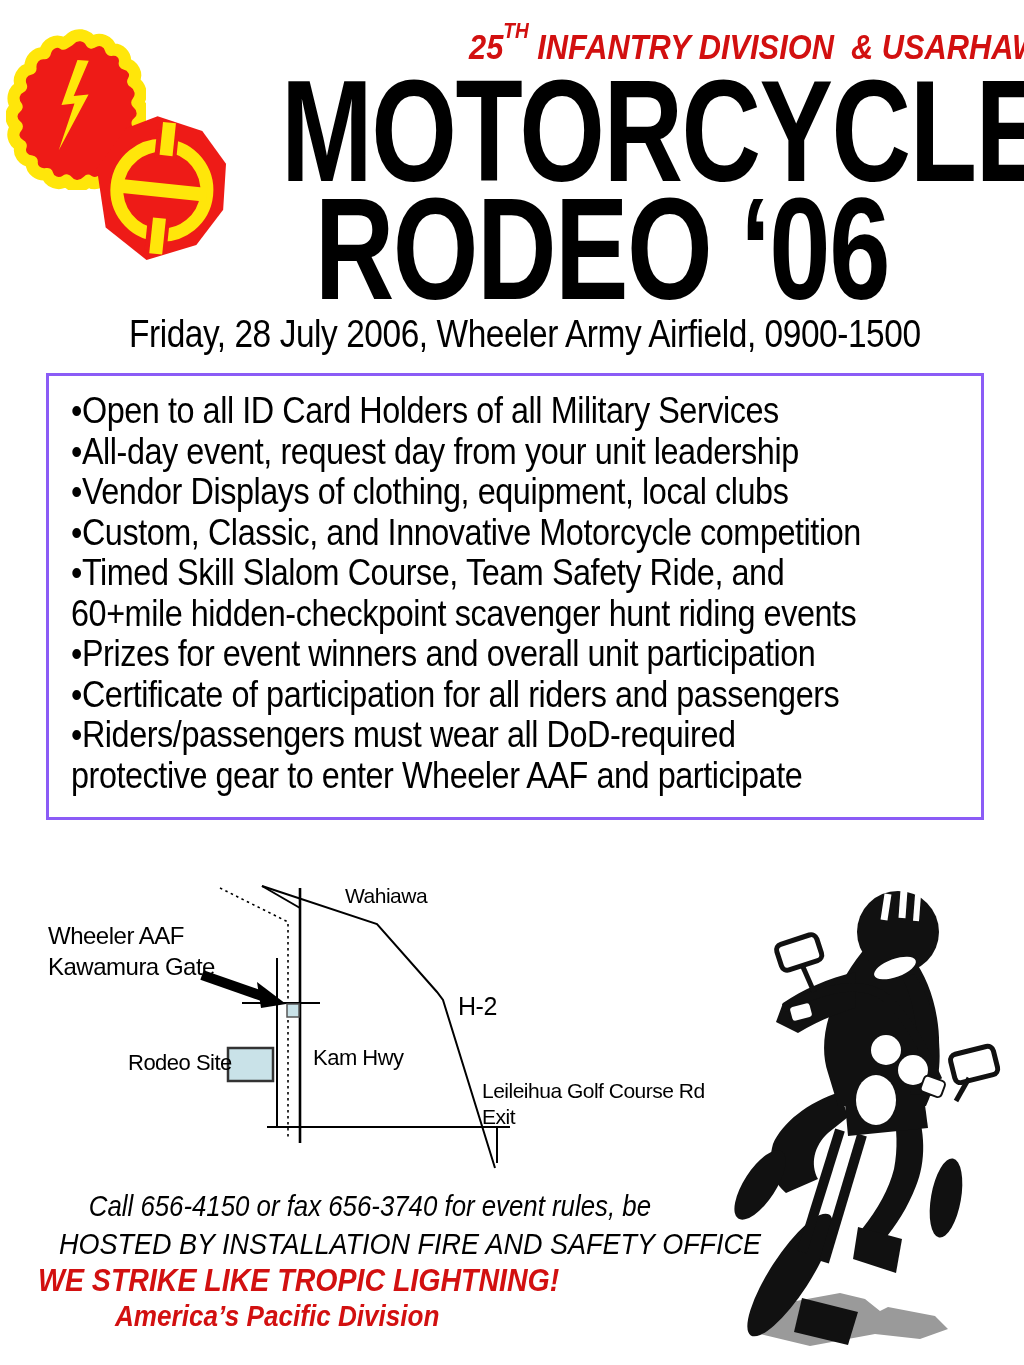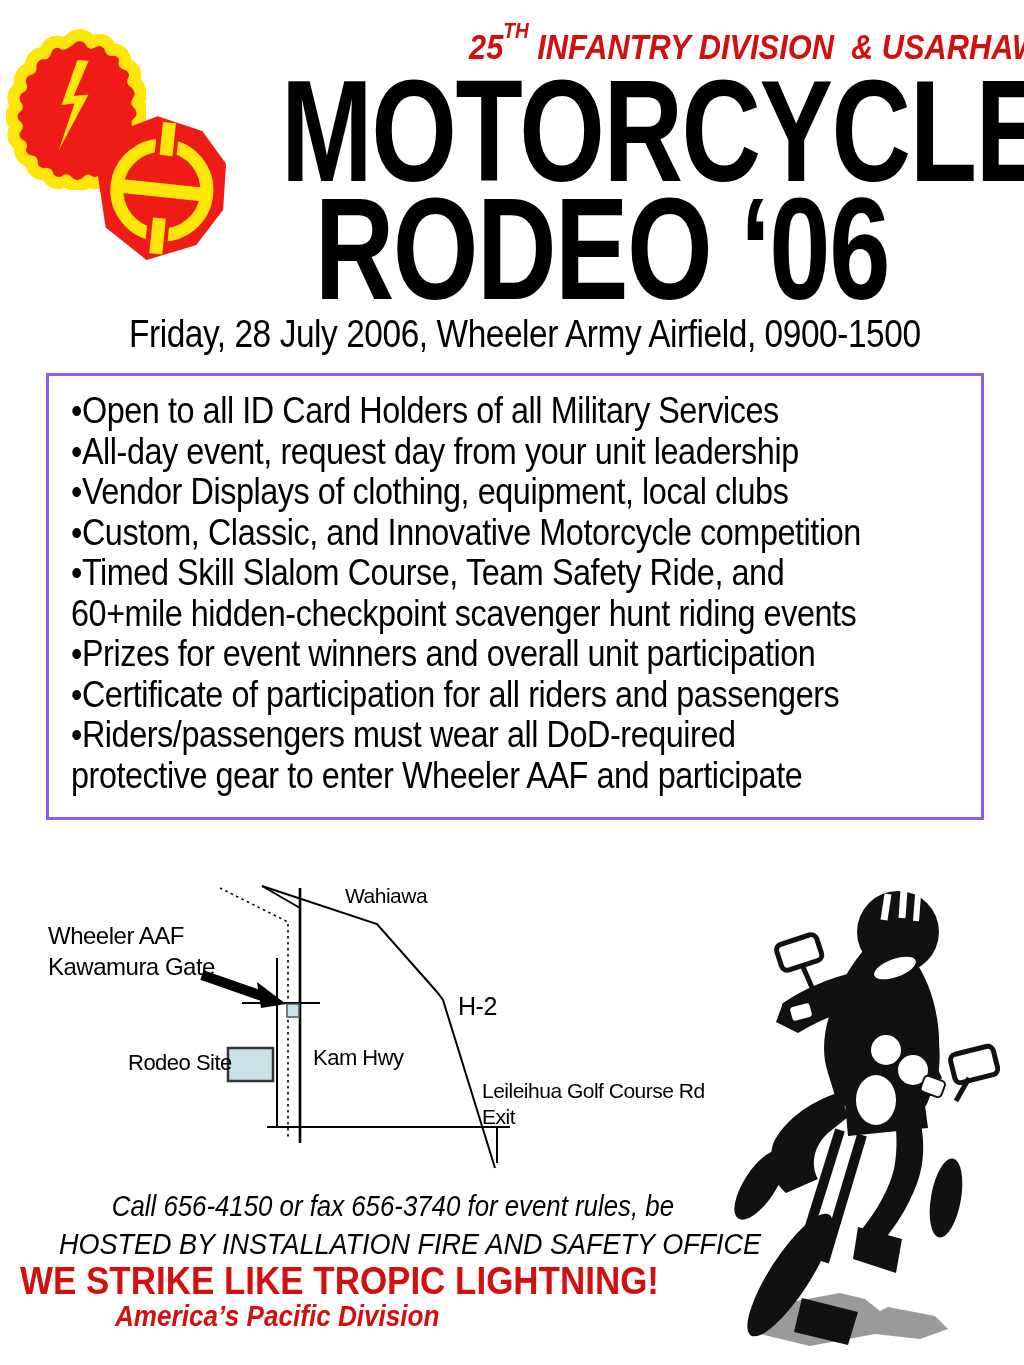--- a/index.html
+++ b/index.html
@@ -26,25 +26,25 @@
   .bullet-item{font-size:37px;line-height:40.5px;letter-spacing:-0.5px;white-space:pre;
        width:max-content;transform:scaleX(.875);transform-origin:left top;}
   
   #map{position:absolute;left:30px;top:860px;width:680px;height:330px;}
   #rider{position:absolute;left:690px;top:880px;width:334px;height:480px;}
   #patch{position:absolute;left:6px;top:28px;width:140px;height:162px;}
   #octa{position:absolute;left:92px;top:114px;width:136px;height:150px;}
   .maplabel{font-family:"Liberation Sans",sans-serif;letter-spacing:-0.5px;fill:#000;}
   
   #footer{position:absolute;left:20px;top:1186px;width:700px;}
-  .fcenter{text-align:right;font-style:italic;font-size:30px;line-height:40px;}
+  .fcenter{text-align:center;font-style:italic;font-size:30px;line-height:40px;}
   .fcenter span{display:inline-block;transform:scaleX(.86);transform-origin:50% 50%;white-space:nowrap;}
   #hosted{font-style:italic;font-size:30px;line-height:36px;}
   #hosted span{display:inline-block;transform:scaleX(.9);transform-origin:50% 50%;white-space:nowrap;}
-  #strike{font-size:38px;font-weight:bold;line-height:38px;}
+  #strike{font-size:31px;font-weight:bold;font-style:italic;line-height:38px;margin-left:18px;}
   #strike span{display:inline-block;transform:scaleX(.92);transform-origin:left 50%;white-space:nowrap;}
   #division{font-size:29px;font-weight:bold;font-style:italic;line-height:33px;margin-left:95px;}
   #division span{display:inline-block;transform:scaleX(.9);transform-origin:left 50%;white-space:nowrap;}
   .red{color:#d21010;}
 </style>
 </head>
 <body>
 
 <div id="page">
 

